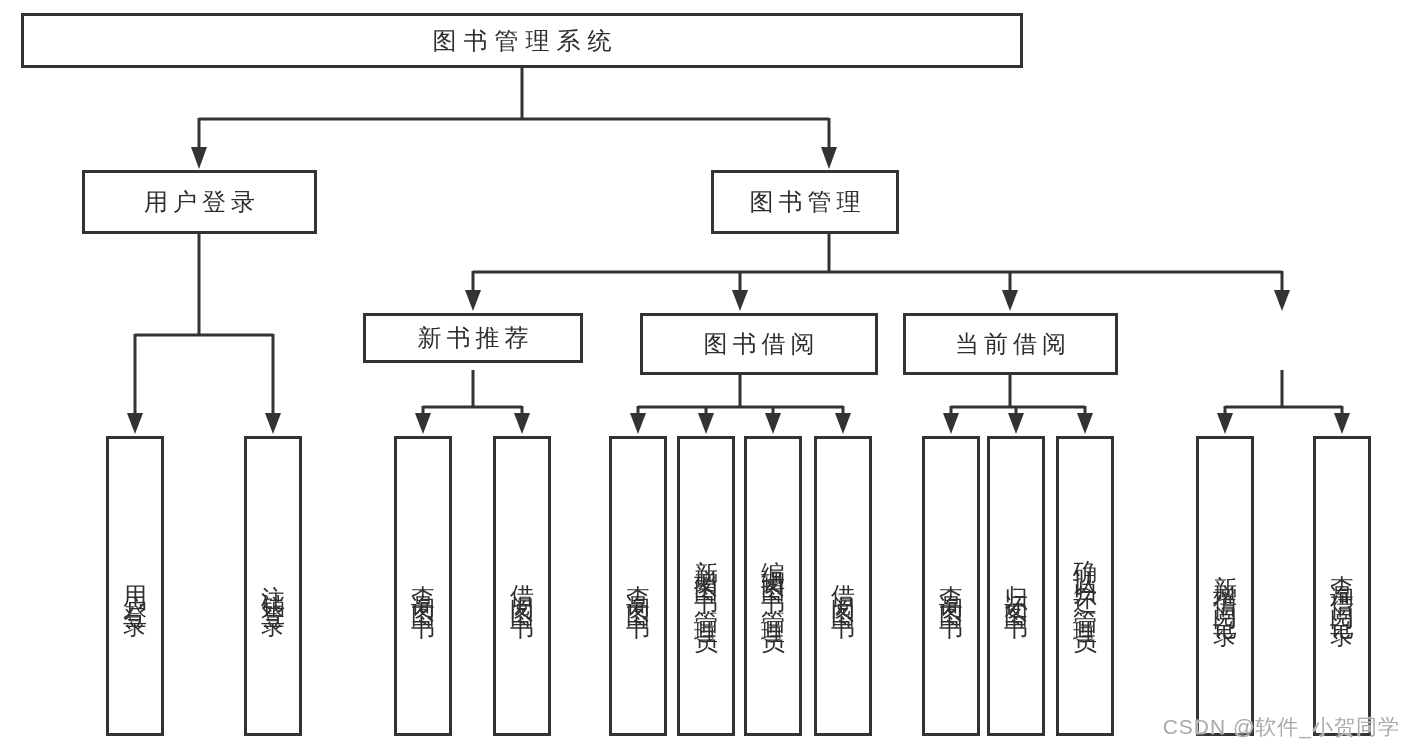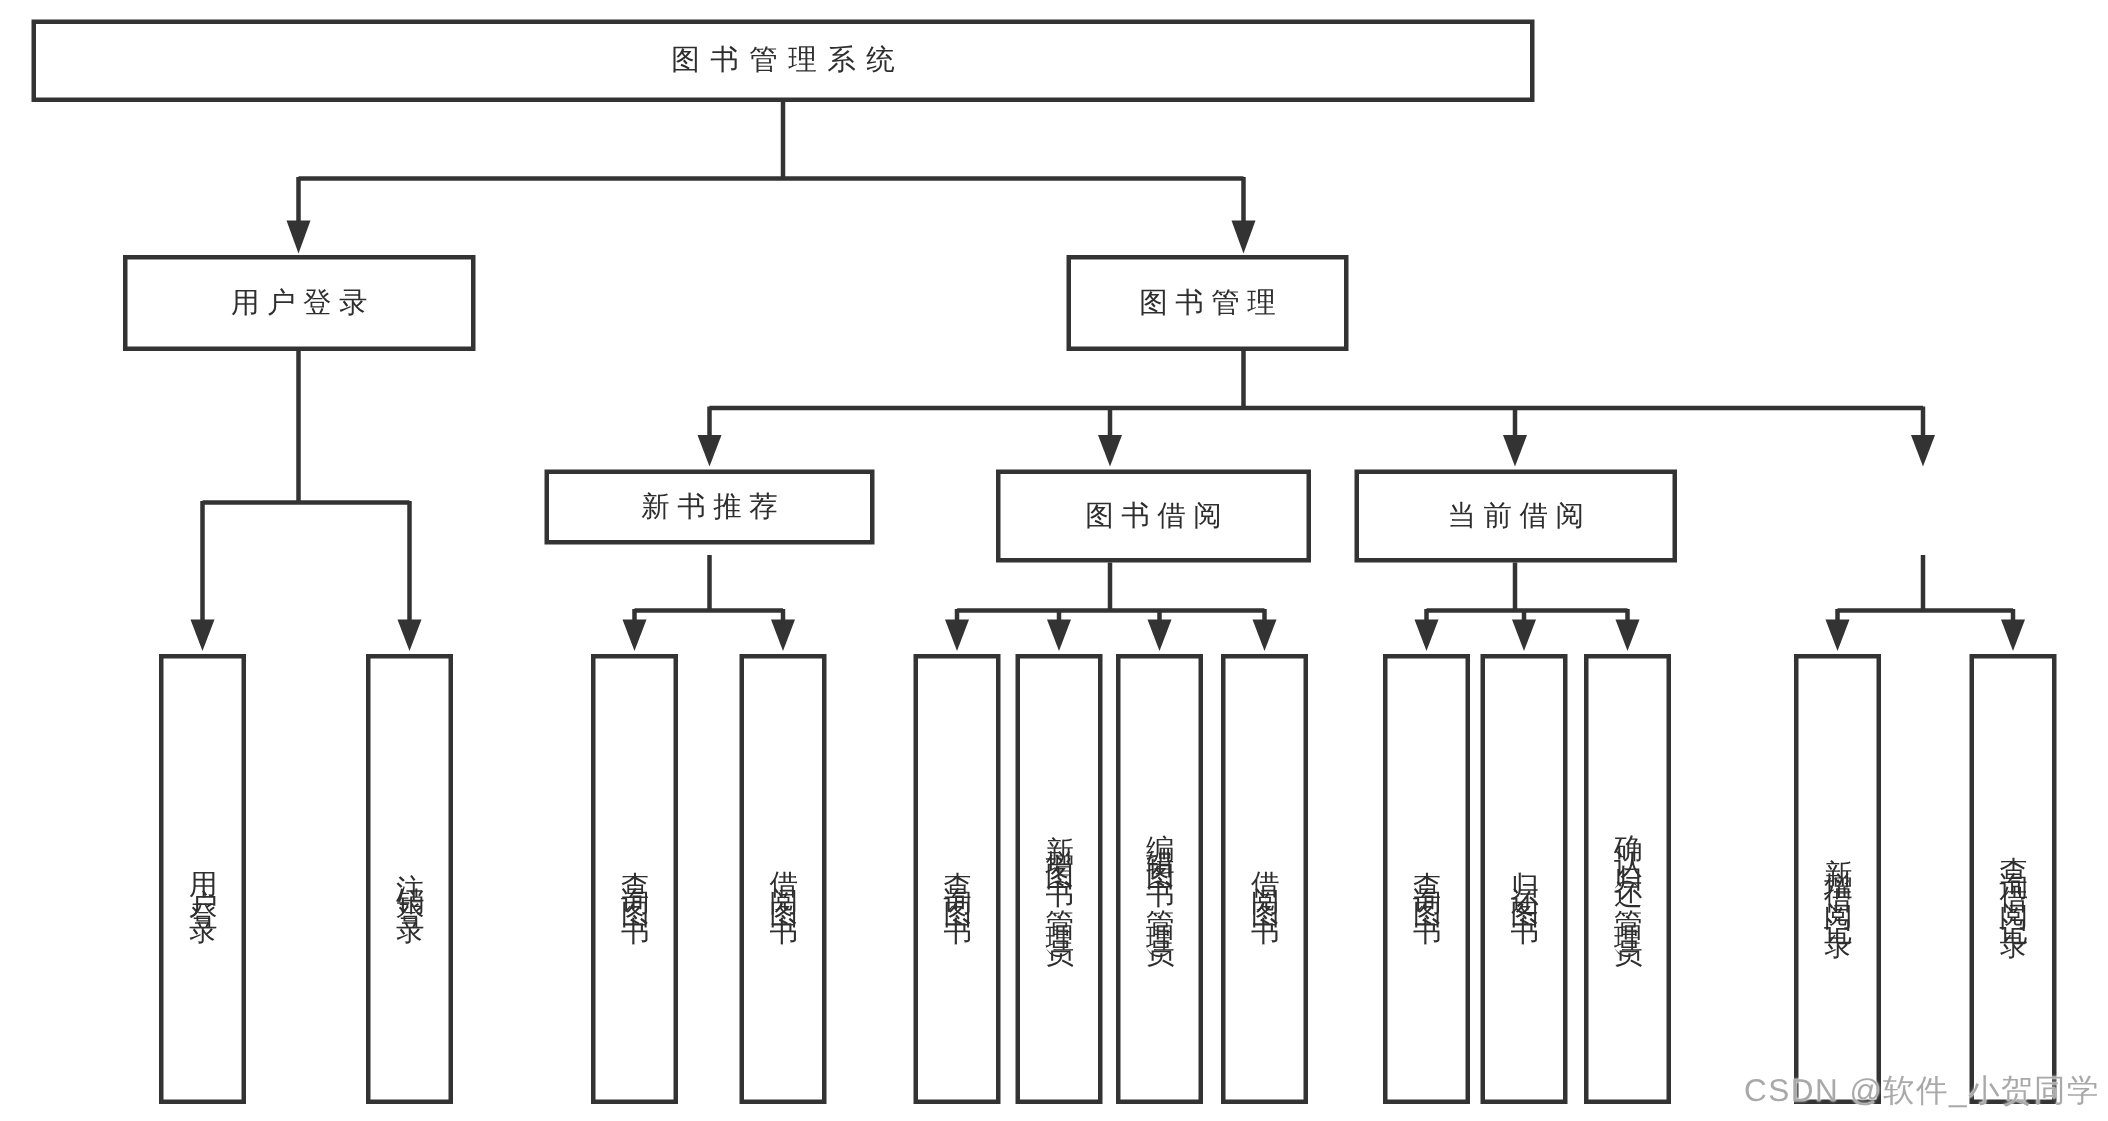--- a/index.html
+++ b/index.html
@@ -13,21 +13,21 @@
   .wires{position:absolute;left:0;top:0;z-index:1;}
   .box{
     position:absolute;
     box-sizing:border-box;
     background:#ffffff;
     border:3px solid #333333;
     display:flex;
     align-items:center;
     justify-content:center;
     color:#2e2e2e;
-    font-size:19px;
+    font-size:24px;
     line-height:1;
     z-index:2;
   }
   .hbox span{letter-spacing:5px;padding-left:5px;white-space:nowrap;}
   .rootbox span{letter-spacing:7px;padding-left:7px;}
   .vbox span{
     writing-mode:vertical-rl;
     text-orientation:mixed;
     letter-spacing:10px;
     white-space:nowrap;
@@ -121,21 +121,21 @@
   <div class="box hbox" style="left:82px;top:170px;width:235px;height:64px">
     <span>用户登录</span>
   </div>
   <div class="box hbox" style="left:711px;top:170px;width:188px;height:64px">
     <span>图书管理</span>
   </div>
 
   <div class="box hbox" style="left:363px;top:313px;width:220px;height:50px">
     <span>新书推荐</span>
   </div>
-  <div class="box hbox" style="left:664px;top:313px;width:210px;height:62px">
+  <div class="box hbox" style="left:640px;top:313px;width:238px;height:62px">
     <span>图书借阅</span>
   </div>
   <div class="box hbox" style="left:903px;top:313px;width:215px;height:62px">
     <span>当前借阅</span>
   </div>
 
   <div class="box vbox" style="left:106px;top:436px;width:58px;height:300px">
     <span>用户登录</span>
   </div>
   <div class="box vbox" style="left:244px;top:436px;width:58px;height:300px">

